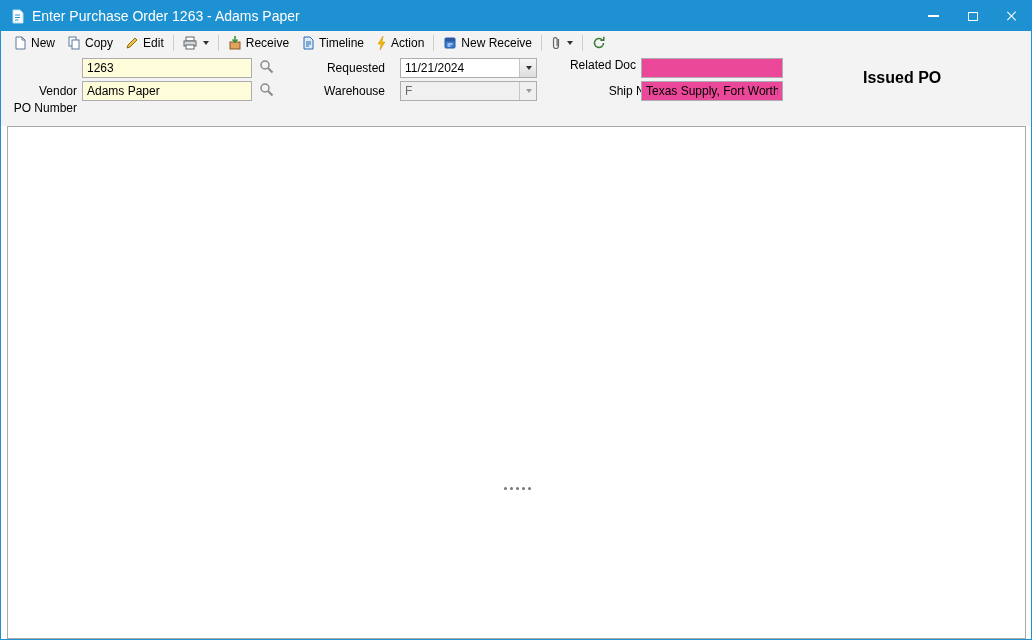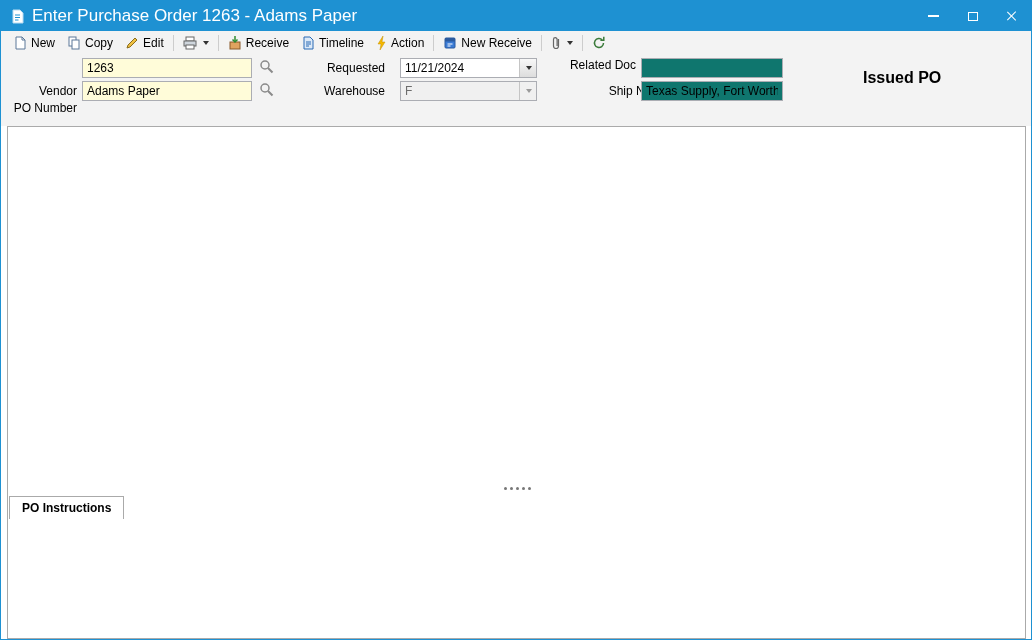--- a/index.html
+++ b/index.html
@@ -6,40 +6,40 @@
   html,body { background:#ffffff; }
   body { font-family: "Liberation Sans", sans-serif; font-size: 12px; color:#000; }
 
   #window { position:relative; width:1032px; height:640px; background:#fff;
             border:1px solid #1e91d2; overflow:hidden; }
 
   
   .titlebar { position:absolute; left:0; top:0; width:100%; height:30px;
               background:#1e91d2; color:#fff; display:flex; align-items:center; }
   .titlebar-icon { margin:0 7px 0 9px; display:flex; }
-  .title-text { font-size:17px; }
+  .title-text { font-size:14px; }
   .win-controls { position:absolute; right:0; top:0; height:30px; display:flex; }
   .winbtn { width:39px; height:30px; display:flex; align-items:center; justify-content:center; cursor:default; }
   .min-glyph { width:11px; height:1.5px; background:#fff; }
   .max-glyph { width:10px; height:9px; border:1.2px solid #fff; }
   .x-glyph { position:relative; width:12px; height:12px; }
   .x-glyph::before,.x-glyph::after { content:""; position:absolute; left:5.5px; top:0; width:1.4px; height:12px; background:#fff; }
   .x-glyph::before { transform:rotate(45deg); }
   .x-glyph::after  { transform:rotate(-45deg); }
 
   
   .toolbar { position:absolute; left:0; top:30px; width:100%; height:23px;
              background:#f3f3f3; display:flex; align-items:center; padding-left:6px; }
   .tbtn { display:flex; align-items:center; gap:4px; padding:2px 6px; height:21px; white-space:nowrap; cursor:default; }
   .tbtn .ic { display:flex; align-items:center; }
   .tsep { width:1px; height:16px; background:#cdcdcd; margin:0 3px; }
   .chev { width:0; height:0; border-left:3.5px solid transparent; border-right:3.5px solid transparent; border-top:4px solid #333; margin-left:2px; }
   .band-top { position:absolute; left:0; top:30px; width:100%; height:95px; background:#f3f3f3; z-index:0; }
   .lbl { position:absolute; height:20px; line-height:20px; text-align:right; white-space:nowrap; }
-  .tb  { position:absolute; height:20px; border:1px solid #abadb3; background:#0f766e;
+  .tb  { position:absolute; height:20px; border:1px solid #abadb3; background:#ec4899;
          padding:2px 4px; font:12px "Liberation Sans", sans-serif; color:#000; }
   .tb.req { background:#fffcd9; }
   .combo { position:absolute; height:20px; border:1px solid #abadb3; background:#fff; display:flex;margin-left:10px; }
   .combo .val { flex:1; padding:2px 4px; overflow:hidden; white-space:nowrap; }
   .combo .btn { width:17px; background:linear-gradient(#f8f8f8,#dddddd); border-left:1px solid #c5c5c5;
                 display:flex; align-items:center; justify-content:center; }
   .combo.disabled { background:#f0f0f0; color:#6d6d6d; }
   .combo.disabled .btn { background:#f0f0f0; }
   .combo.disabled .chev { border-top-color:#9a9a9a; }
   .sbtn { position:absolute; width:18px; height:18px; display:flex; align-items:center; justify-content:center; cursor:default; }
@@ -299,21 +299,20 @@
   <div class="group-title" style="left:14px; top:280px;">Timeline</div>
   <div class="group-line" style="left:14px; top:295px; width:288px;"></div>
   <div class="timeline-list">
     <div>Entered by SYS a moment ago</div>
     <div>Status changed by SYS a moment ago</div>
     <div>Issued by SYS a moment ago</div>
   </div>
 
   <div class="grip"></div>
 
-  <div class="botab">PO Instructions</div>
 
   <div class="groupbox">
     <span class="legend">Special Instructions</span>
   </div>
   <textarea class="instr" style=""></textarea>
 
   <div class="totals">
     <div class="tl bold">Ordered</div>
     <div class="tv bold">$ 7,001.00</div>
     <div class="tl">Outstanding</div>

